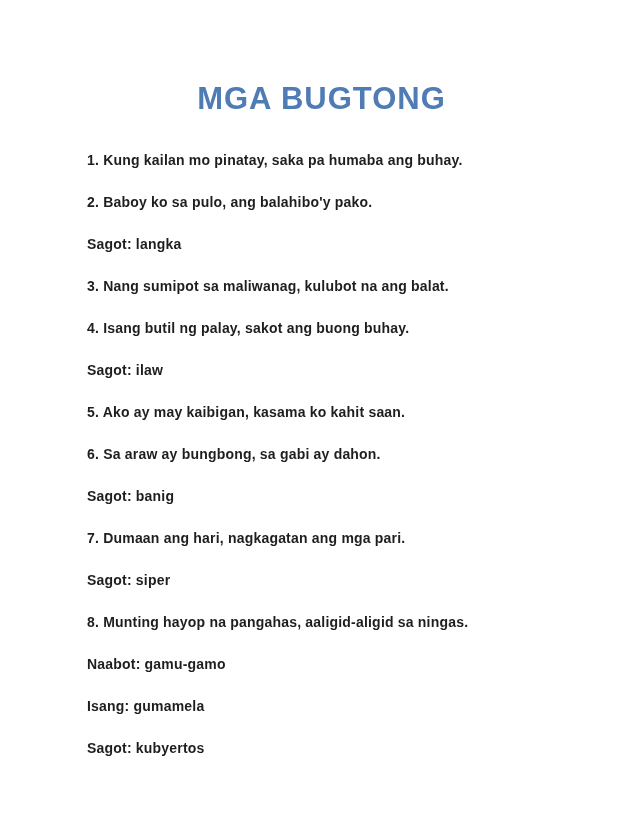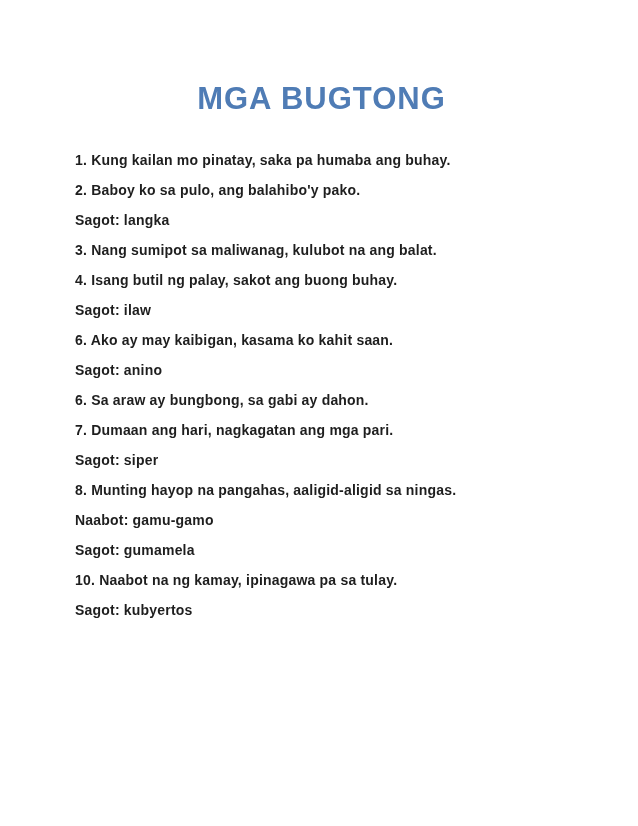--- a/index.html
+++ b/index.html
@@ -30,21 +30,21 @@
     letter-spacing: 1px;
     color: var(--title-color);
   }
   .riddle-list {
     color: var(--body-color);
     font-size: 14px;
     font-weight: bold;
     letter-spacing: 0.2px;
   }
   .line {
-    margin: 0;
+    margin: 12px;
     height: 30px;
     line-height: 30px;
     white-space: nowrap;
   }
 </style>
 </head>
 <body>
 
 <div class="page">
   <h1 class="title">MGA BUGTONG</h1>
@@ -57,35 +57,34 @@
         <p class="line">Sagot: langka</p>
       </div>
       <div>
         <p class="line">3. Nang sumipot sa maliwanag, kulubot na ang balat.</p>
       </div>
       <div>
         <p class="line">4. Isang butil ng palay, sakot ang buong buhay.</p>
         <p class="line">Sagot: ilaw</p>
       </div>
       <div>
-        <p class="line">6. Ako ay may kaibigan, kasama ko kahit saan.</p>
-        <p class="line">Sagot: anino</p>
+        <p class="line">5. Ako ay may kaibigan, kasama ko kahit saan.</p>
       </div>
       <div>
         <p class="line">6. Sa araw ay bungbong, sa gabi ay dahon.</p>
+        <p class="line">Sagot: banig</p>
       </div>
       <div>
         <p class="line">7. Dumaan ang hari, nagkagatan ang mga pari.</p>
         <p class="line">Sagot: siper</p>
       </div>
       <div>
         <p class="line">8. Munting hayop na pangahas, aaligid-aligid sa ningas.</p>
         <p class="line">Naabot: gamu-gamo</p>
       </div>
       <div>
-        <p class="line">Sagot: gumamela</p>
+        <p class="line">Isang: gumamela</p>
       </div>
       <div>
-        <p class="line">10. Naabot na ng kamay, ipinagawa pa sa tulay.</p>
         <p class="line">Sagot: kubyertos</p>
       </div>
     </div>
 </div>
 
 </body></html>

